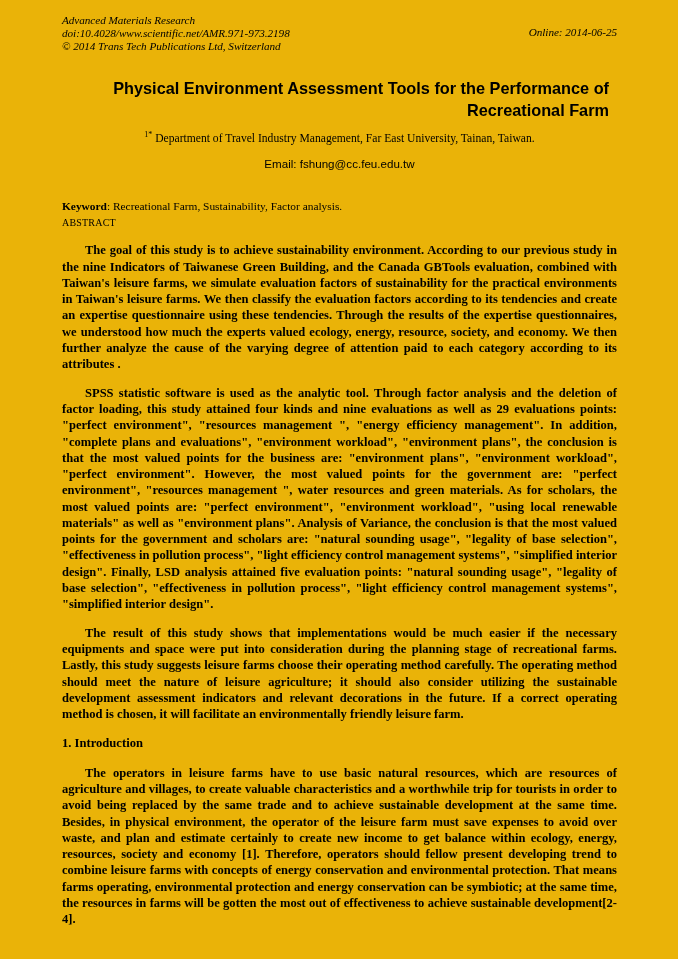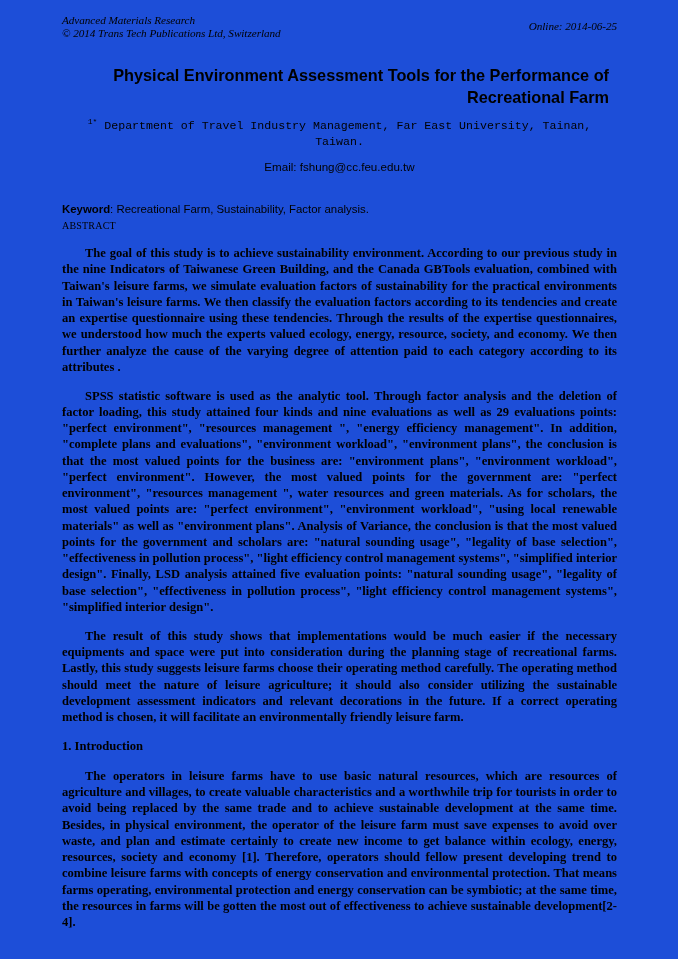--- a/index.html
+++ b/index.html
@@ -14,38 +14,38 @@
     font-family: "Liberation Serif", serif;
     color: #000000;
     -webkit-font-smoothing: antialiased;
   }
   .page {
     position: relative;
     width: 678px;
     height: 959px;
     box-sizing: border-box;
     padding: 14px 61px 0 62px;
-    background: #1d4ed8;
+    background: #eab308;
   }
 
   
   .journal-header {
     position: relative;
     font-family: "Liberation Serif", serif;
     font-style: italic;
     font-size: 11.2px;
     line-height: 13.1px;
     letter-spacing: -0.05px;
   }
   .journal-header .hdr-line {
     white-space: nowrap;
   }
   .journal-header .online-date {
     position: absolute;
-    top: 6px;
+    top: 12px;
     right: 0;
     font-style: italic;
     font-size: 11.2px;
   }
 
   
   .paper-title {
     font-family: "Liberation Sans", sans-serif;
     font-weight: bold;
     font-size: 16.3px;
@@ -61,42 +61,42 @@
     line-height: 19px;
     text-align: center;
     margin-top: 15px;
   }
   .author-name .sup {
     font-size: 9.5px;
     vertical-align: super;
     line-height: 0;
   }
   .affiliation {
-    font-family: Liberation Mono, monospace;
+    font-family: Liberation Serif, serif;
     font-size: 11.6px;
     line-height: 16px;
     text-align: center;
     margin-top: 10px;
   }
   .affiliation .sup {
     font-size: 8px;
     vertical-align: super;
     line-height: 0;
   }
   .email-line {
     font-family: "Liberation Sans", sans-serif;
     font-size: 11.6px;
     line-height: 16px;
     text-align: center;
     margin-top: 9px;
   }
 
   
   .keyword-line {
-    font-family: Liberation Sans, sans-serif;
+    font-family: Liberation Serif, serif;
     font-size: 11.4px;
     line-height: 15px;
     margin-top: 27px;
   }
   .keyword-line .kw-label {
     font-weight: bold;
   }
 
   
   .abstract-heading {
@@ -133,20 +133,21 @@
     margin-top: 11px;
   }
 </style>
 </head>
 <body>
 
 <div class="page">
 
   <div class="journal-header">
     <div class="hdr-line">Advanced Materials Research</div>
+    <div class="hdr-line">doi:10.4028/www.scientific.net/AMR.971-973.2198</div>
     <div class="hdr-line">© 2014 Trans Tech Publications Ltd, Switzerland</div>
     <div class="online-date">Online: 2014-06-25</div>
   </div>
 
   <h1 class="paper-title">Physical Environment Assessment Tools for the Performance of Recreational Farm</h1>
 
 
   <div class="affiliation">
     <span class="sup">1*</span> <span>Department of Travel Industry Management, Far East University, Tainan, Taiwan.</span>
   </div>

